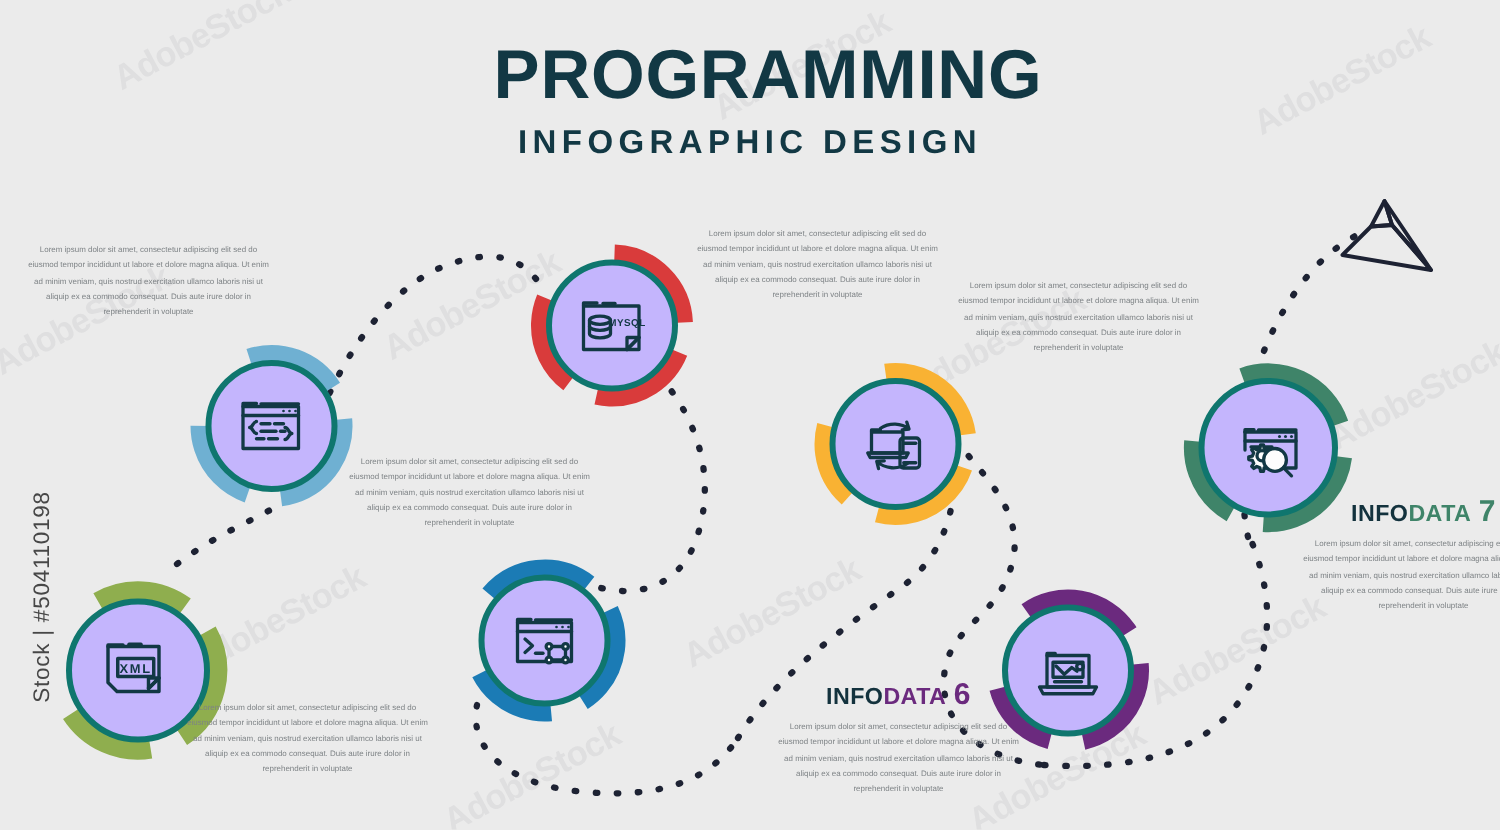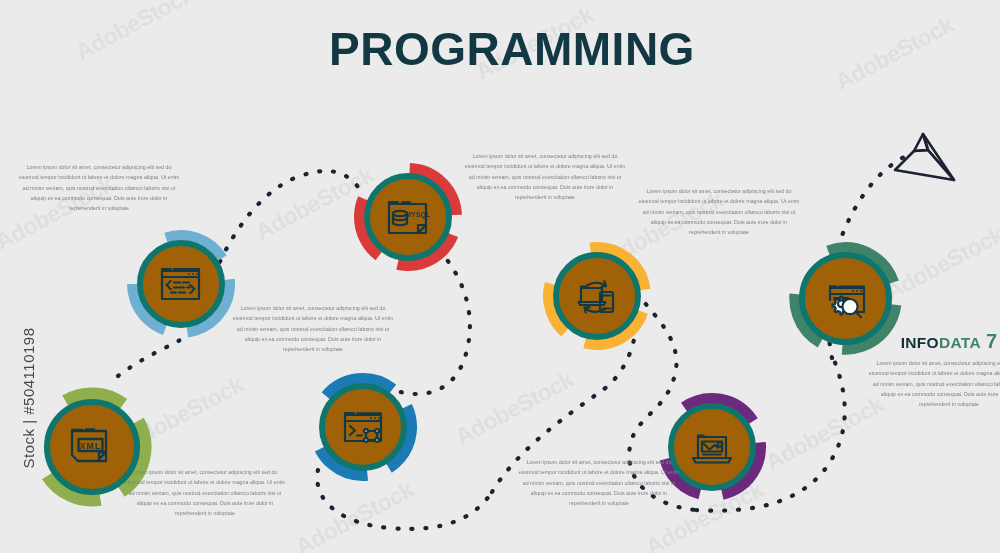--- a/index.html
+++ b/index.html
@@ -82,22 +82,22 @@
     color: #7d8285;
     text-align: center;
   }
 
   
   .node { position: absolute; }
   .ring-svg { position: absolute; left: 0; top: 0; }
   .disc {
     position: absolute;
     border-radius: 50%;
-    background: #a16207;
-    border: 6px solid #0f766e;
+    background: #c4b5fd;
+    border: 4px solid #0f766e;
     display: flex;
     align-items: center;
     justify-content: center;
   }
   .disc svg { display: block; }
 
   .plane { position: absolute; }
 </style>
 </head>
 <body>
@@ -114,20 +114,21 @@
   <div class="wm-tile" style="left:120px; top:400px;">AdobeStock</div>
   <div class="wm-tile" style="left:450px; top:395px;">AdobeStock</div>
   <div class="wm-tile" style="left:760px; top:420px;">AdobeStock</div>
   <div class="wm-tile" style="left:290px; top:505px;">AdobeStock</div>
   <div class="wm-tile" style="left:640px; top:505px;">AdobeStock</div>
 
   <div class="wm-id">Stock | #504110198</div>
 
   <div class="title-wrap">
     <div class="title-main">PROGRAMMING</div>
+    <div class="title-sub">INFOGRAPHIC DESIGN</div>
   </div>
 
   <svg class="path-svg" viewBox="0 0 1000 553">
     <g fill="none" stroke="#1d2233" stroke-width="4.2" stroke-linecap="round" stroke-dasharray="1 13">
 
       <path d="M 118,376 C 150,352 176,345 196,330"></path>
 
       <path d="M 197,328 C 212,262 250,193 300,176 C 338,163 352,178 362,192"></path>
 
       <path d="M 439,250 C 466,280 478,320 464,360 C 448,404 400,400 372,378"></path>
@@ -284,20 +285,23 @@
           <path d="M15 19.5 h20 v10 h-20 z"></path>
           <path d="M16 32.5 h18"></path>
           <path d="M6 36 h38 l-2.4 4.5 h-33.2 z"></path>
           <path d="M17 22 l5.5 5.5 l5 -4.5 l3.5 2.5"></path>
           <circle cx="33" cy="22.4" r="2.2"></circle>
         </g>
       </svg>
     </div>
   </div>
   <div class="infoblock center" style="left:516px; top:452px;">
+    <div class="info-head">
+      <span class="a">INFO</span><span style="color:#6b2a7e">DATA</span><span class="num" style="color:#6b2a7e">6</span>
+    </div>
     <div class="info-body">Lorem ipsum dolor sit amet, consectetur adipiscing elit sed do eiusmod tempor incididunt ut labore et dolore magna aliqua. Ut enim ad minim veniam, quis nostrud exercitation ullamco laboris nisi ut aliquip ex ea commodo consequat. Duis aute irure dolor in reprehenderit in voluptate</div>
   </div>
 
   <div class="node" style="left:788px; top:241px; width:115px; height:115px;">
     <svg class="ring-svg" width="115" height="115" viewBox="0 0 115 115">
       <circle cx="57.5" cy="57.5" r="49" fill="none" stroke="#3f8469" stroke-width="14.5" stroke-dasharray="78 22 74 22 56 56" transform="rotate(-110 57.5 57.5)"></circle>
     </svg>
     <div class="disc" style="left:11px; top:11px; width:93px; height:93px;">
       <svg width="52" height="52" viewBox="0 0 52 52">
         <g fill="none" stroke="#123844" stroke-width="2.2" stroke-linejoin="round" stroke-linecap="round">

